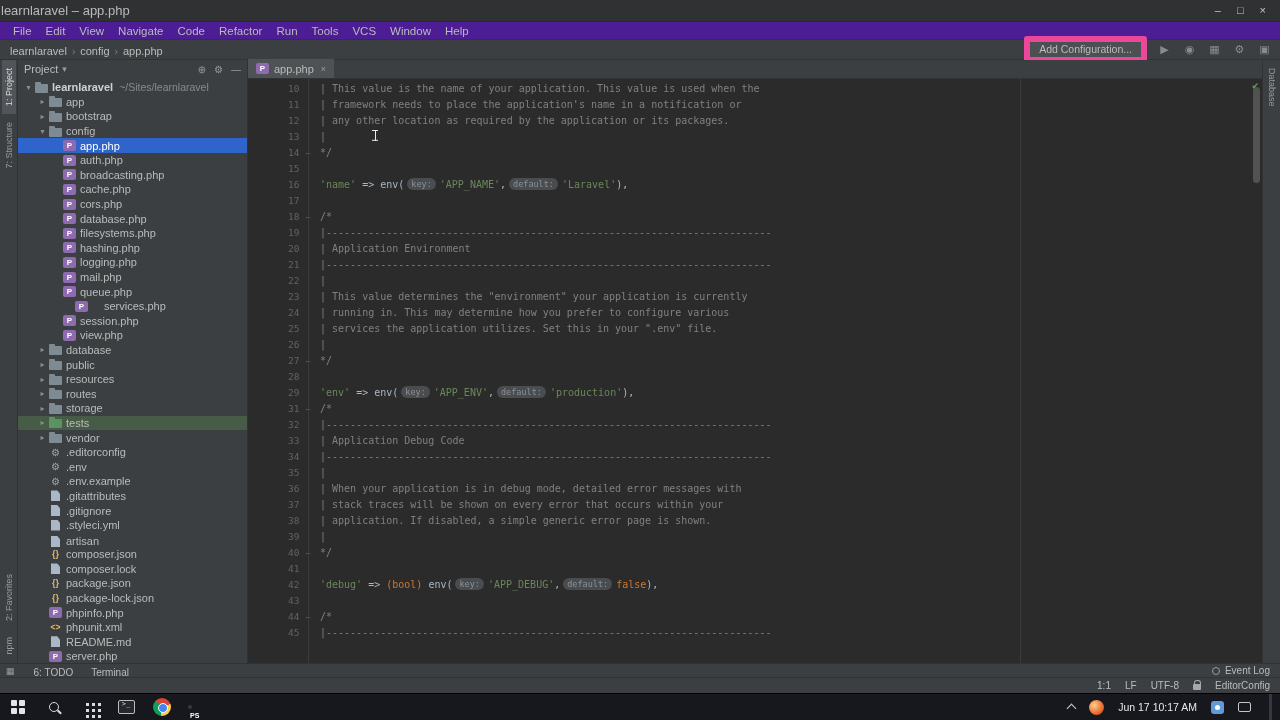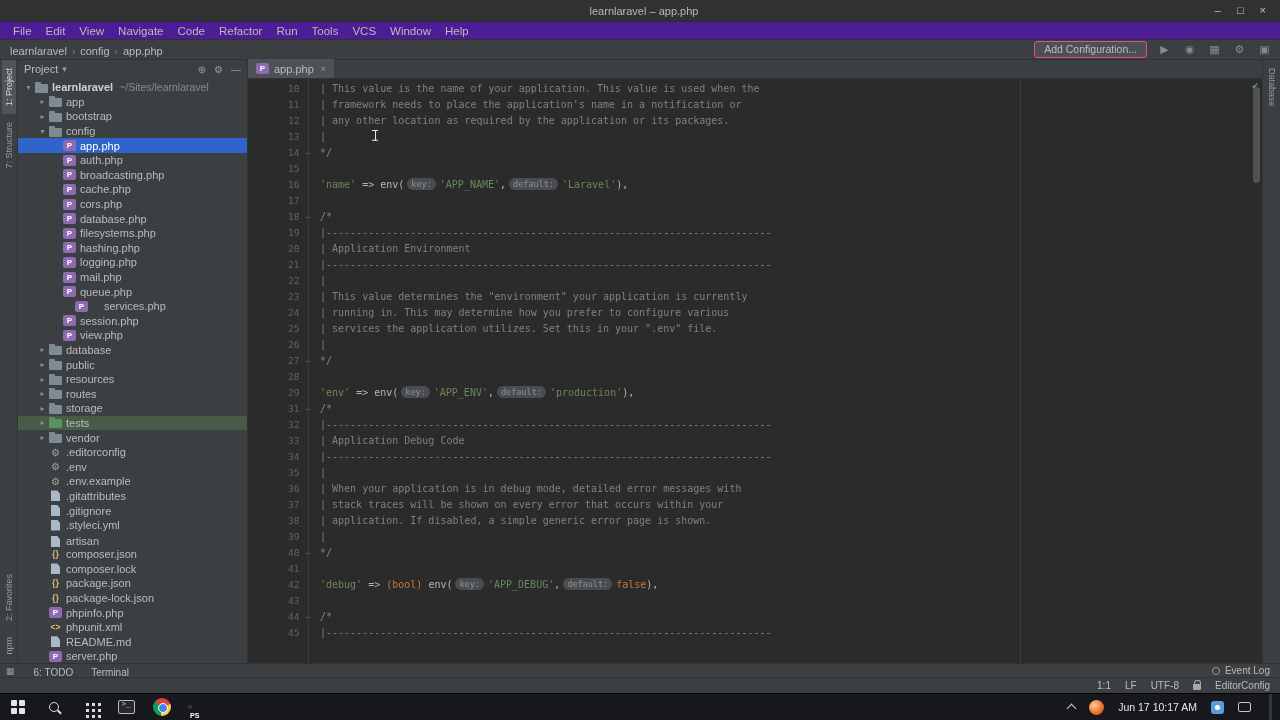--- a/index.html
+++ b/index.html
@@ -2,34 +2,34 @@
 <html><head>
 <meta charset="utf-8">
 <style>
   * { box-sizing: border-box; margin: 0; padding: 0; }
   html,body { width:1280px; height:720px; background:#000; overflow:hidden; }
   body { font-family:"Liberation Sans", sans-serif; -webkit-font-smoothing:antialiased; }
   #screen { position:relative; width:1280px; height:720px; display:flex; flex-direction:column; background:#3c3f41; }
 
   
   .titlebar { height:22px; background:#2f3133; display:flex; align-items:center; position:relative; border-bottom:1px solid #292b2d; flex:none; }
-  .titlebar .title { position:absolute; left:8px; right:0; text-align:center; font-size:11px; color:#b9b9b9; }
+  .titlebar .title { position:absolute; left:1px; right:0; font-size:13px; color:#b9b9b9; }
   .win-controls { margin-left:auto; display:flex; align-items:center; gap:16px; padding-right:14px; z-index:2; }
   .win-btn { color:#c7c7c7; font-size:11px; line-height:1; cursor:default; }
 
   
   .menubar { height:18px; background:#4c1d95; display:flex; align-items:center; padding-left:6px; flex:none; border-bottom:1px solid #323232;}
   .menu-item { color:#bbbbbb; font-size:11.5px; padding:0 7px; line-height:18px; }
 
   
   .navbar { height:20px; background:#3c3f41; display:flex; align-items:center; padding:0 8px; flex:none; border-bottom:1px solid #323232; }
   .crumb { color:#bbbbbb; font-size:11px; padding:0 2px; }
   .crumb-sep { color:#7b7b7b; font-size:10px; padding:0 3px; }
   .nav-right { margin-left:auto; display:flex; align-items:center; gap:10px; }
-  .add-config { background:#4c5052; border:1px solid #ec4899; border-radius:3px; color:#bbbbbb; font-size:10.5px; padding:1px 9px; line-height:13px; }
+  .add-config { background:#4c5052; border:6px solid #ec4899; border-radius:3px; color:#bbbbbb; font-size:10.5px; padding:1px 9px; line-height:13px; }
   .nav-icon { color:#8a8a8a; font-size:11px; width:15px; text-align:center; }
 
   
   .main { flex:1; display:flex; min-height:0; }
 
   .stripe { width:18px; background:#3c3f41; flex:none; display:flex; flex-direction:column; align-items:center; overflow:hidden; }
   .stripe-left { border-right:1px solid #323232; }
   .stripe-right { border-left:1px solid #323232; }
   .vlabel { writing-mode:vertical-rl; transform:rotate(180deg); font-size:9px; color:#9a9a9a; padding:8px 2px; white-space:nowrap; }
   .vlabel.active { background:#51555a; color:#dadada; }

